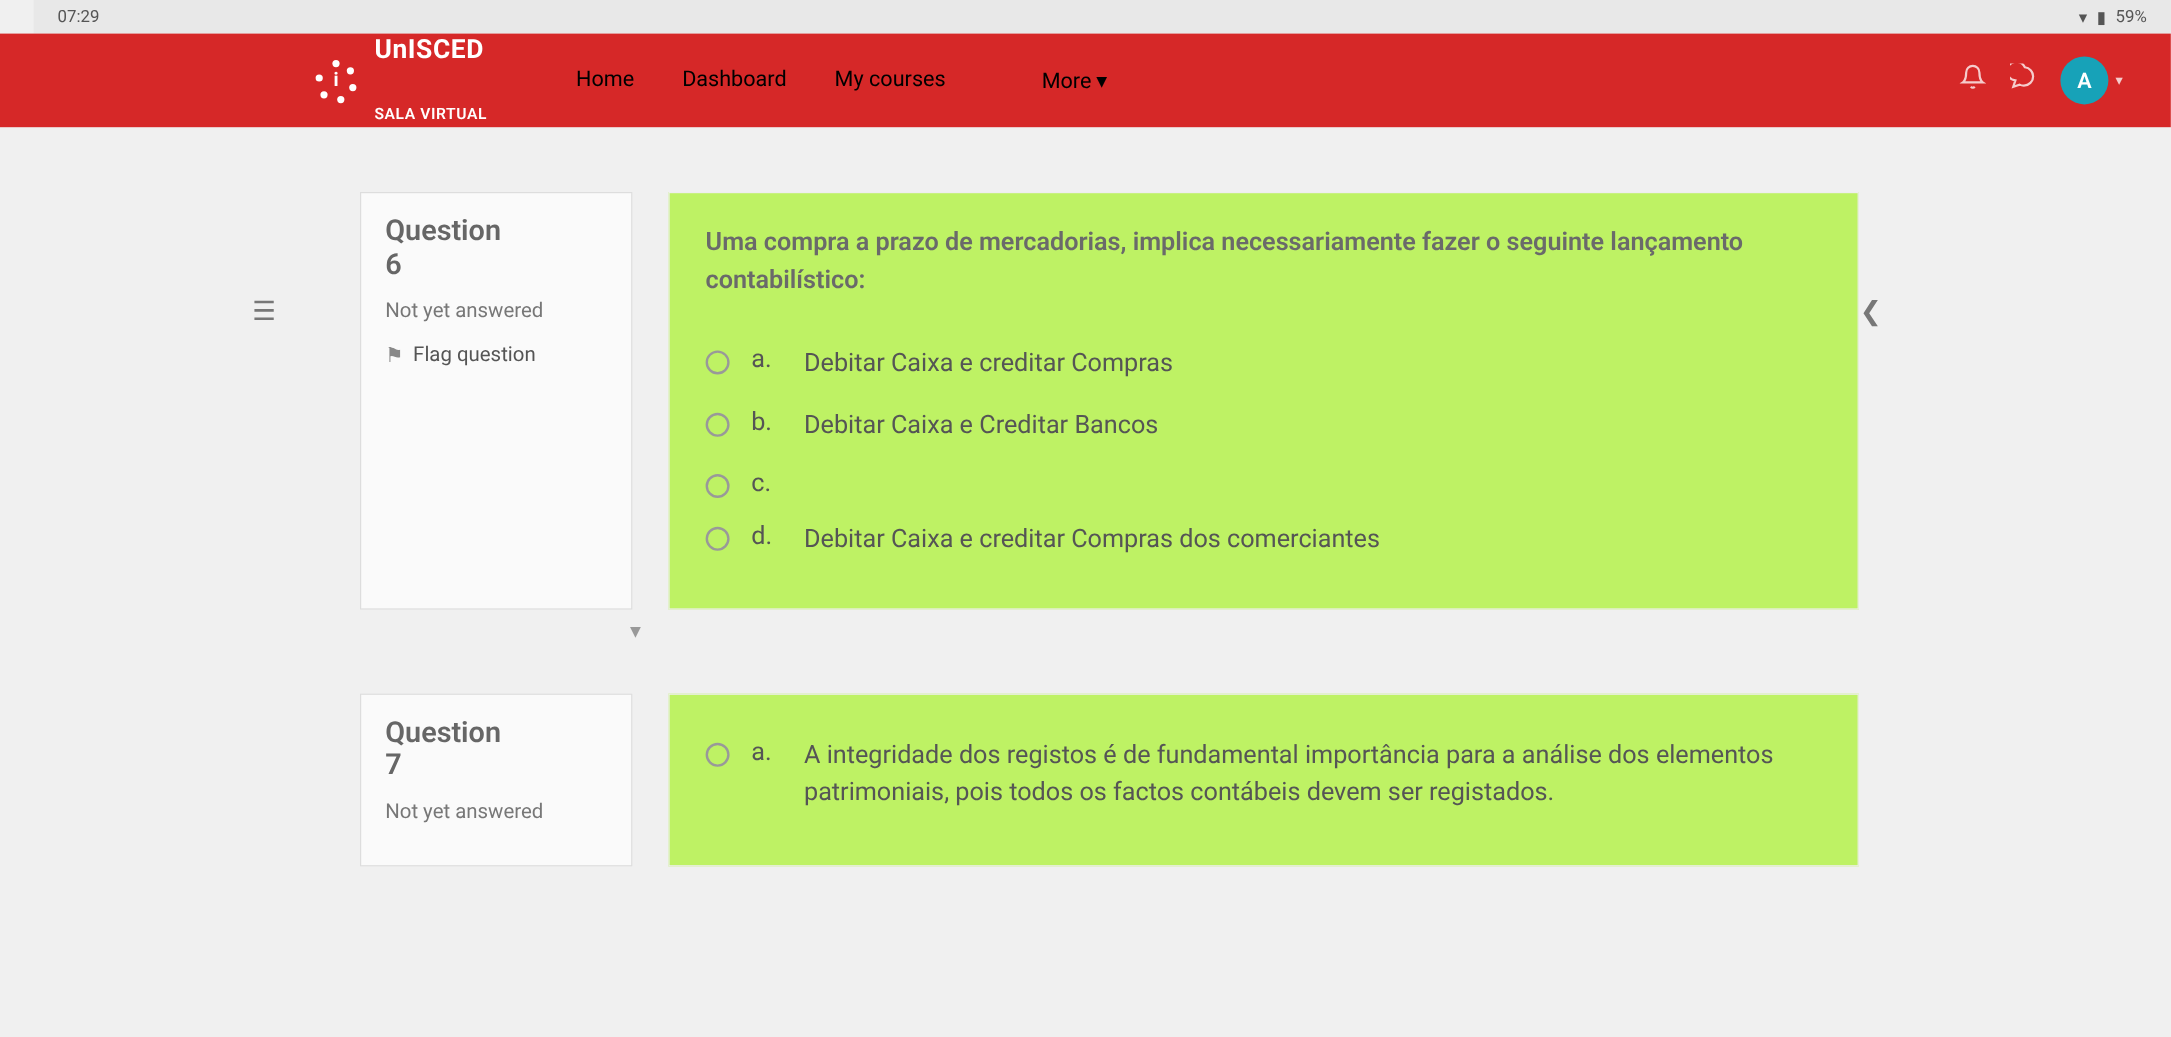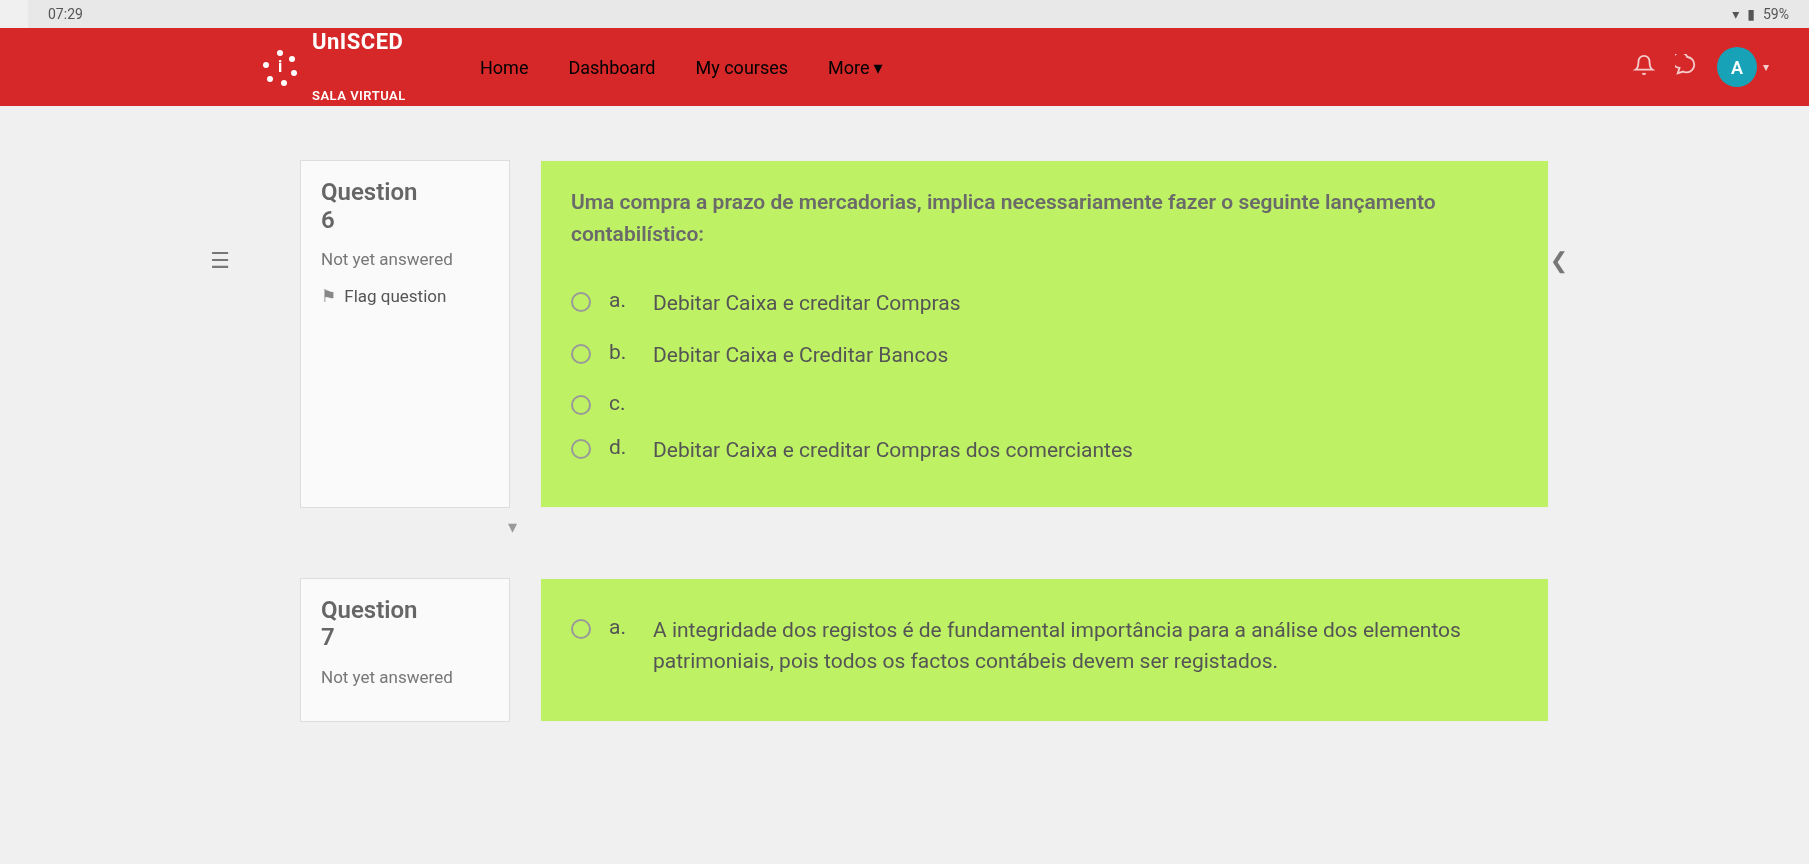--- a/index.html
+++ b/index.html
@@ -51,21 +51,21 @@
   .logo-text .l1 { font-size: 22px; font-weight: 700; letter-spacing: 0.5px; }
   .logo-text .l2 { font-size: 13px; font-weight: 600; letter-spacing: 0.5px; margin-top: 35px; }
   .nav-links {
     display: flex;
     gap: 40px;
     margin-left: 220px;
     font-size: 18px;
     color: #000000;
   }
   .nav-links span { cursor: pointer; }
-  .nav-links .more { display: flex; align-items: center; gap: 4px; }
+  .nav-links .more { display: flex; align-items: center; gap: 4px; margin-left: 40px; }
   .header-right {
     margin-left: auto;
     display: flex;
     align-items: center;
     gap: 20px;
   }
   .bell-icon, .chat-icon { font-size: 22px; color: #f5cccc; cursor: pointer; }
   .avatar {
     width: 40px; height: 40px; border-radius: 50%;
     background: #17a2b8;
@@ -99,21 +99,21 @@
     cursor: pointer;
   }
 
   .question-row {
     display: flex;
     gap: 30px;
     margin-bottom: 70px;
   }
 
   .q-info {
-    width: 210px;
+    width: 227px;
     border: 1px solid #ddd;
     background: #fafafa;
     padding: 18px 20px;
     flex-shrink: 0;
     color: #555;
     position: relative;
   }
   .q-info .q-title {
     font-size: 24px; font-weight: 600; color: #666;
     line-height: 1.15; margin-bottom: 14px;

